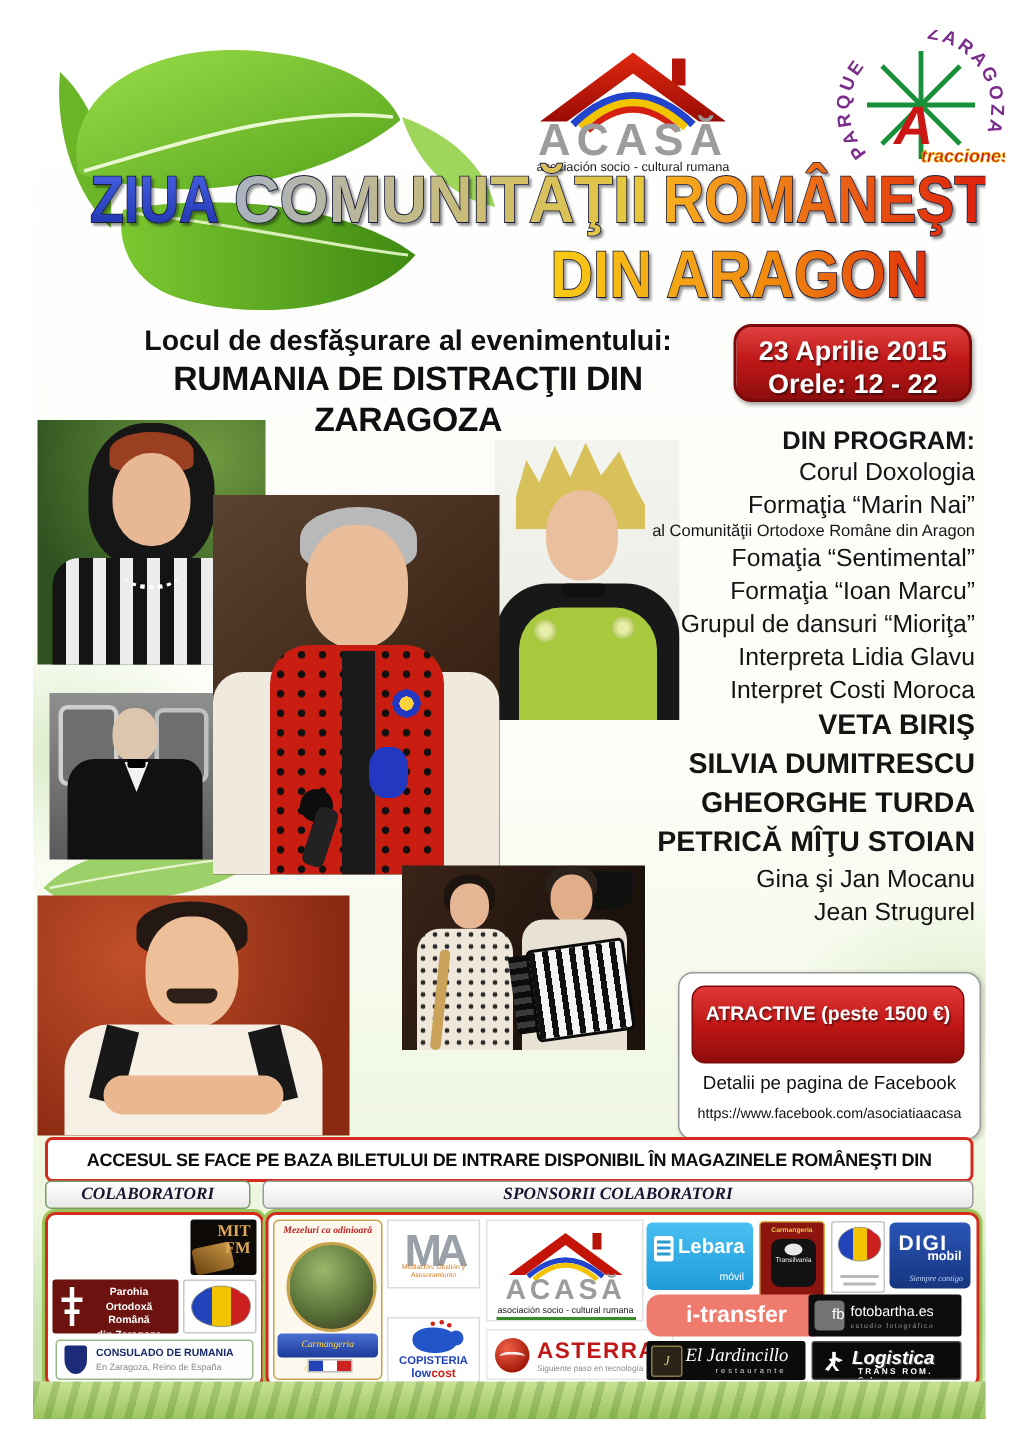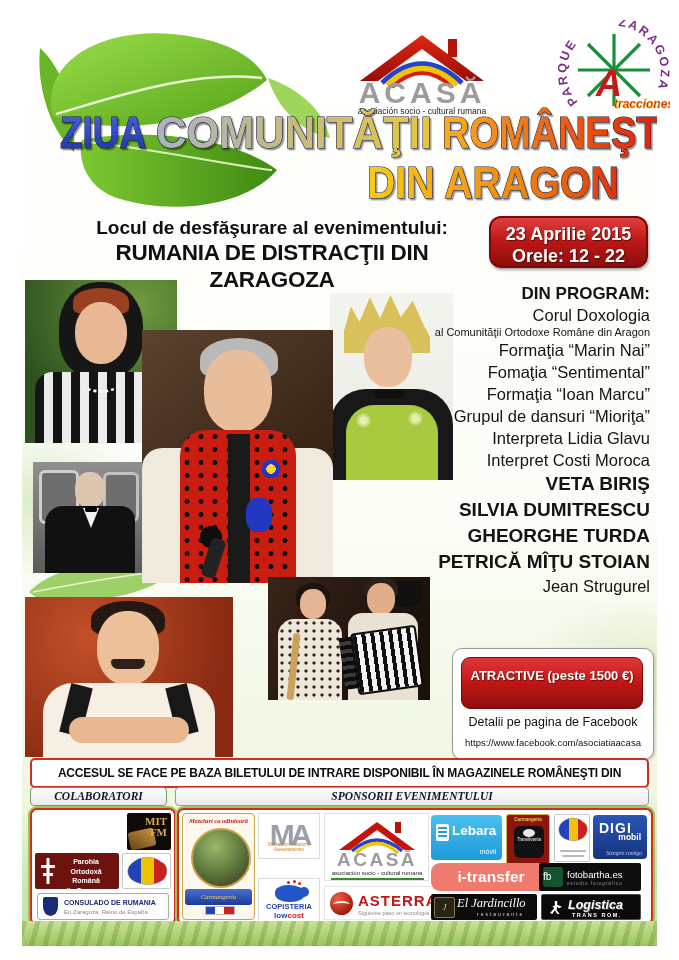--- a/index.html
+++ b/index.html
@@ -137,22 +137,22 @@
   .lg-asterra{background:#fff;border:1px solid #e6e6e6;}
   .sphere{position:absolute;left:5px;top:5px;width:23px;height:23px;border-radius:50%;
      background:radial-gradient(circle at 35% 30%,#f06048,#a01808 75%);}
   .sphere::before{content:"";position:absolute;left:3px;top:9px;width:17px;height:7px;border-radius:50%;
      border-top:2px solid rgba(255,255,255,.9);box-sizing:border-box;}
   .lg-asterra .nm{position:absolute;left:33px;top:5px;color:#c01818;font-weight:bold;font-size:15px;letter-spacing:1px;}
   .lg-asterra .sb{position:absolute;left:33px;top:23px;color:#8a8a8a;font-size:5.5px;}
 
   .lg-itr{background:#ef7a6e;border-radius:9px;color:#fff;text-align:center;font-weight:bold;font-size:15.5px;line-height:28px;}
   .lg-foto{background:#0d0d0d;border-radius:2px;color:#fff;}
-  .fb-sq{position:absolute;left:4px;top:4px;width:20px;height:20px;background:#14532d;border-radius:3px;
-     color:#fff;font-size:10px;text-align:left;line-height:20px;}
+  .fb-sq{position:absolute;left:4px;top:4px;width:20px;height:20px;background:#737373;border-radius:3px;
+     color:#fff;font-size:10px;text-align:right;line-height:20px;}
   .lg-foto .nm{position:absolute;left:28px;top:6px;font-size:9.5px;}
   .lg-foto .sb{position:absolute;left:28px;top:18px;font-size:4.5px;color:#9a9a9a;letter-spacing:1px;}
 
   .lg-jard{background:#0b0b0b;border-radius:2px;color:#fff;}
   .lg-jard .nm{position:absolute;left:26px;top:2px;font-family:"Liberation Serif",serif;font-style:italic;font-size:12.5px;}
   .lg-jard .sb{position:absolute;left:46px;top:17px;font-size:5px;letter-spacing:2px;color:#d8d8d8;}
   .lg-jard .mono{position:absolute;left:3px;top:3px;width:19px;height:19px;background:#2a2418;border:1px solid #8a7a4a;
      border-radius:2px;color:#d8c88a;font-family:"Liberation Serif",serif;font-style:italic;font-size:9px;text-align:center;line-height:19px;}
 
   .lg-logi{background:#0a0a0a;border:1px solid #4a4a4a;border-radius:2px;color:#fff;}
@@ -393,46 +393,47 @@
     <div class="ph5-must"></div>
     <div class="ph5-shirt"></div>
     <div class="ph5-strapL"></div>
     <div class="ph5-strapR"></div>
     <div class="ph5-arms"></div>
   </div>
 
   <div class="abs program">
     <div class="p-head">DIN PROGRAM:</div>
     <div class="p-item n">Corul Doxologia</div>
+    <div class="p-item n">Formaţia “Marin Nai”</div>
     <div class="p-item small">al Comunităţii Ortodoxe Române din Aragon</div>
-    <div class="p-item n">Formaţia “Marin Nai”</div>
     <div class="p-item n">Fomaţia “Sentimental”</div>
     <div class="p-item n">Formaţia “Ioan Marcu”</div>
     <div class="p-item n">Grupul de dansuri “Mioriţa”</div>
     <div class="p-item n">Interpreta Lidia Glavu</div>
     <div class="p-item n">Interpret Costi Moroca</div>
     <div class="p-item caps">VETA BIRIŞ</div>
     <div class="p-item caps">SILVIA DUMITRESCU</div>
     <div class="p-item caps">GHEORGHE TURDA</div>
     <div class="p-item caps">PETRICĂ MÎŢU STOIAN</div>
+    <div class="p-item n">Gina şi Jan Mocanu</div>
     <div class="p-item n">Jean Strugurel</div>
   </div>
 
   <div class="abs tombola">
     <div class="tombola-red">
       <div>ATRACTIVE (peste 1500 €)</div>
     </div>
     <div class="tombola-details">Detalii pe pagina de Facebook</div>
     <div class="tombola-url">https://www.facebook.com/asociatiaacasa</div>
   </div>
 
   <div class="abs banner">ACCESUL SE FACE PE BAZA BILETULUI DE INTRARE DISPONIBIL ÎN MAGAZINELE ROMÂNEŞTI DIN ARAGON</div>
 
   <div class="abs sec-head collab">COLABORATORI</div>
-  <div class="abs sec-head spons">SPONSORII EVENIMENTULUI</div>
+  <div class="abs sec-head spons">SPONSORII COLABORATORI</div>
 
   <div class="abs logo-box collab-box">
     <div class="logo lg-mitfm" style="left:95px;top:3px;width:44px;height:37px;">
       <div class="glow"></div>
       <div class="tx">
         <div>MIT</div>
         <div>FM</div>
       </div>
     </div>
     <div class="logo lg-parohia" style="left:3px;top:43px;width:84px;height:36px;">

